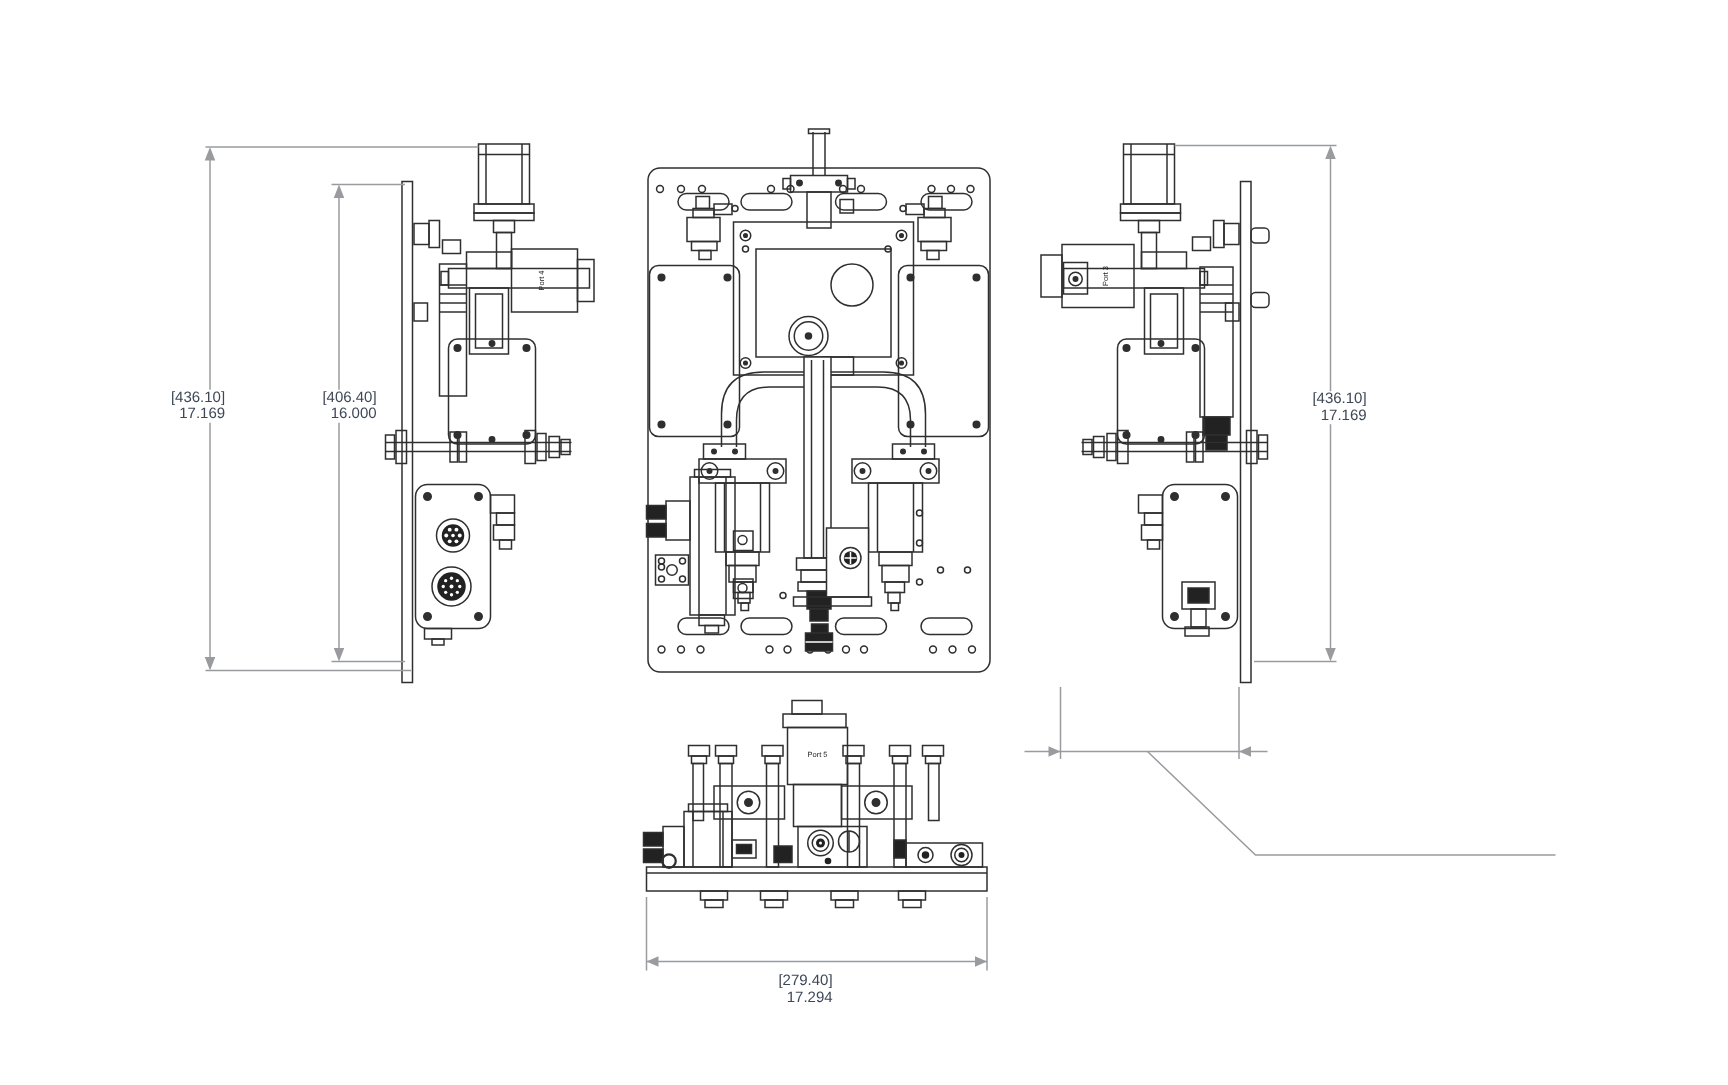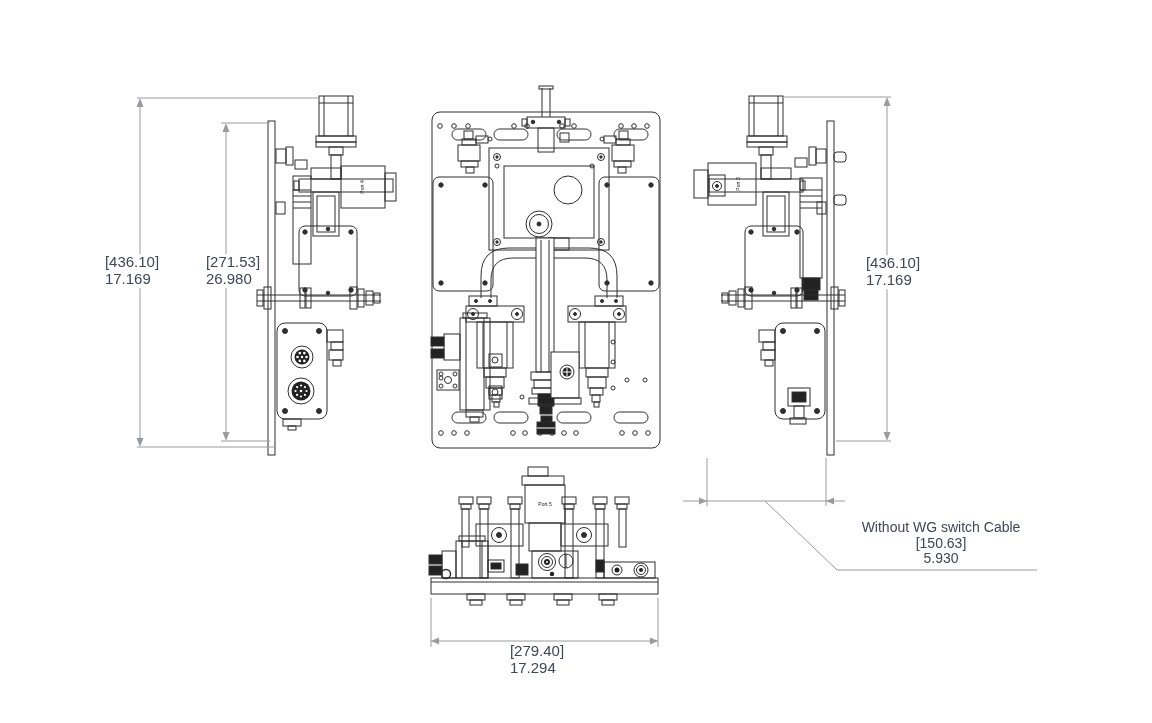--- a/index.html
+++ b/index.html
@@ -1,20 +1,20 @@
 <!DOCTYPE html>
 <html><head>
 <meta charset="utf-8">
 <style>
   html,body{margin:0;padding:0;background:#ffffff;}
   .page{position:relative;width:1152px;height:723px;background:#fff;overflow:hidden;
         font-family:"Liberation Sans", sans-serif;}
   svg{position:absolute;left:0;top:0;}
-  .lbl{position:absolute;transform:translate(-50%,-50%);text-align:left;
-       color:#3d4757;font-size:15px;line-height:1.12;white-space:nowrap;}
+  .lbl{position:absolute;transform:translate(-50%,-50%);text-align:right;
+       color:#3d4757;font-size:10px;line-height:1.12;white-space:nowrap;}
   .lbl.bg{background:#fff;padding:0 2px;}
   .note{position:absolute;transform:translate(-50%,-50%);text-align:center;
         color:#3d4757;font-size:14px;line-height:1.12;white-space:nowrap;}
   .port{position:absolute;color:#1c1c1c;font-size:5px;line-height:1;white-space:nowrap;}
   .port.v{transform:translate(-50%,-50%) rotate(-90deg);}
   .port.h{transform:translate(-50%,-50%);}
 </style>
 </head>
 <body>
 
@@ -509,34 +509,29 @@
     <polygon points="431,641 439,637.5 439,644.5" fill="#999b9e" stroke="none"></polygon>
     <polygon points="658,641 650,637.5 650,644.5" fill="#999b9e" stroke="none"></polygon>
   </g>
 </svg>
 
   <div class="lbl bg" style="left:132px;top:271px;">
     <div>[436.10]</div>
     <div>17.169</div>
   </div>
   <div class="lbl bg" style="left:233px;top:271px;">
-    <div>[271.53]</div>
-    <div>26.980</div>
+    <div>[406.40]</div>
+    <div>16.000</div>
   </div>
   <div class="lbl bg" style="left:893px;top:272px;">
     <div>[436.10]</div>
     <div>17.169</div>
   </div>
   <div class="lbl" style="left:537px;top:660px;">
     <div>[279.40]</div>
     <div>17.294</div>
   </div>
-  <div class="note" style="left:941px;top:544px;">
-    <div>Without WG switch Cable</div>
-    <div>[150.63]</div>
-    <div>5.930</div>
-  </div>
 
   <div class="port v" style="left:362px;top:187px;">Port 4</div>
   <div class="port v" style="left:738px;top:184px;">Port 3</div>
   <div class="port h" style="left:545px;top:504px;">Port 5</div>
 
 </div>
 
 </body></html>

